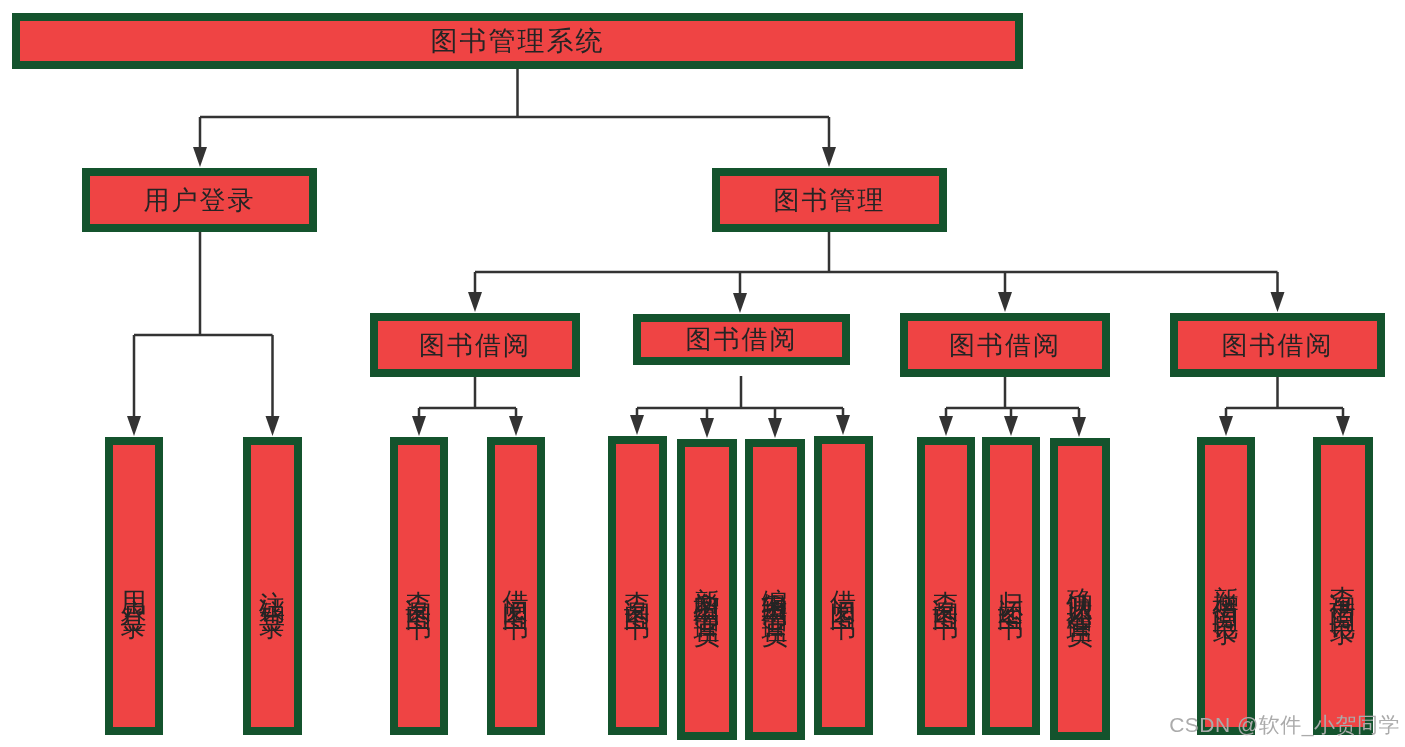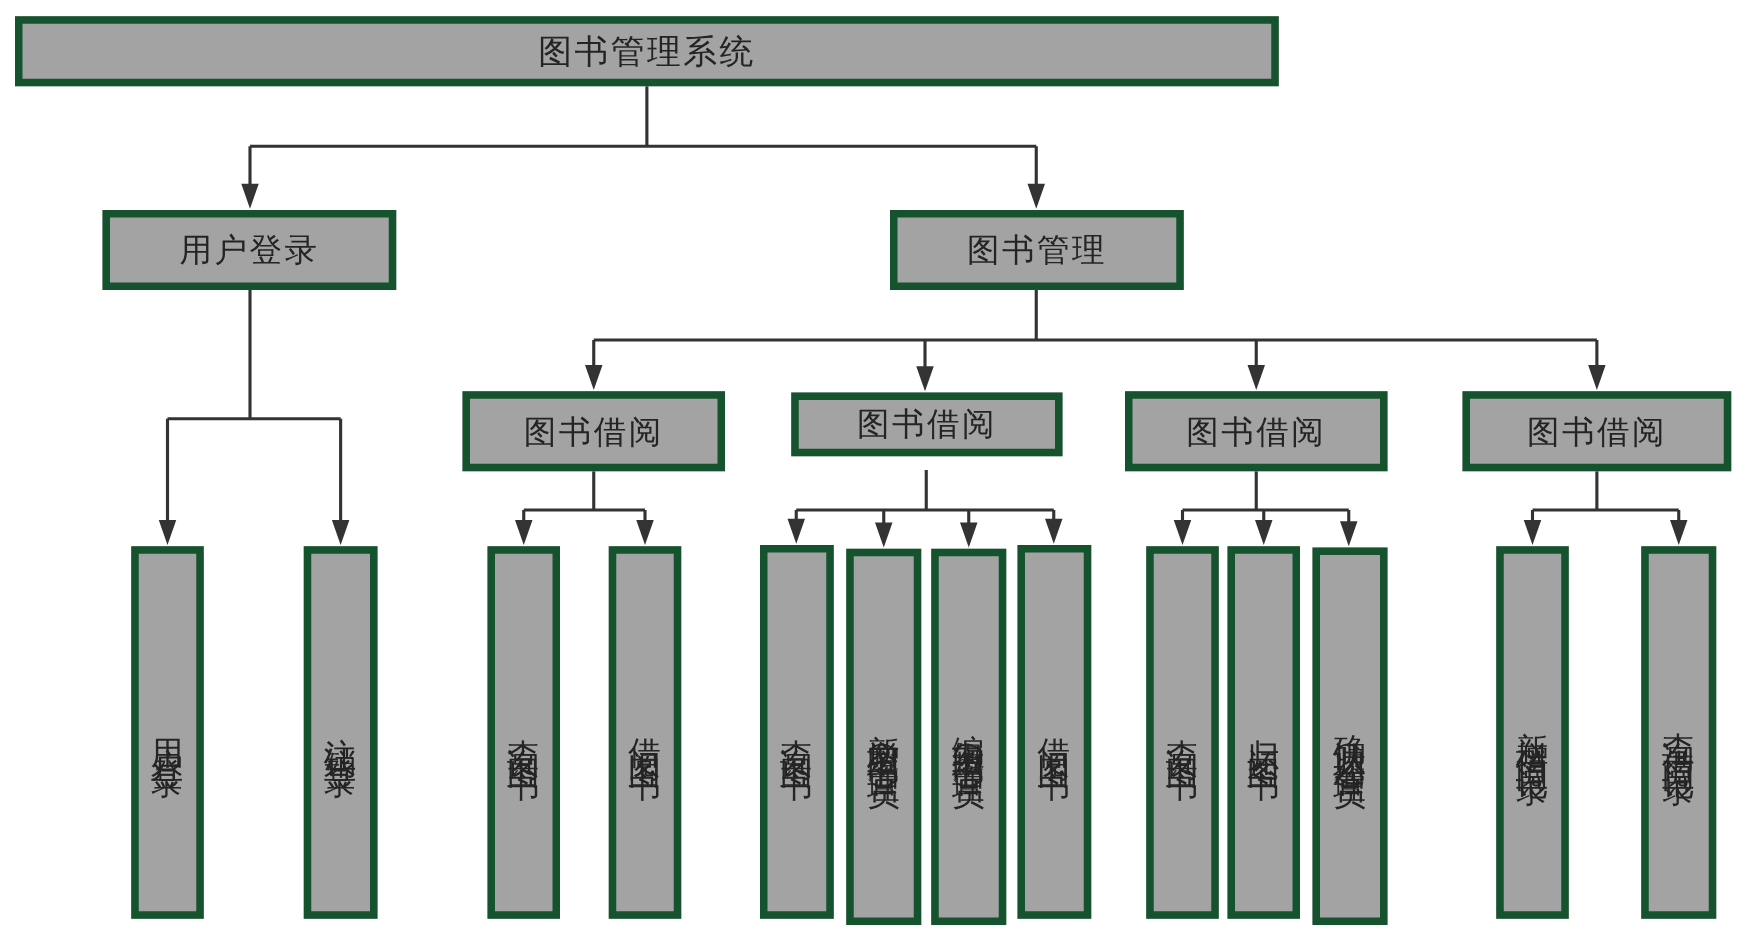--- a/index.html
+++ b/index.html
@@ -4,21 +4,21 @@
 <style>
   html,body{margin:0;padding:0;background:#ffffff;}
   .stage{
     position:relative;width:1405px;height:747px;background:#ffffff;
     font-family:"Liberation Sans","DejaVu Sans",sans-serif;overflow:hidden;
   }
   .connectors{position:absolute;left:0;top:0;width:1405px;height:747px;}
   .connectors path{stroke:#333333;stroke-width:2.5;fill:none;}
   .connectors polygon{fill:#333333;stroke:none;}
   .box{
-    position:absolute;box-sizing:border-box;border:6px solid #14532d;background:#a3a3a3;
+    position:absolute;box-sizing:border-box;border:8px solid #14532d;background:#ef4444;
     display:flex;align-items:center;justify-content:center;color:#242424;
   }
   .box.h span{font-size:26px;letter-spacing:2px;white-space:nowrap;}
   .box.root span{font-size:27px;}
   .box.v span{
     writing-mode:vertical-rl;text-orientation:mixed;
     font-size:26px;line-height:1;letter-spacing:8px;
   }
   .box.v.ls-mid span{letter-spacing:7px;}
   .box.v.ls-long span{letter-spacing:5px;}
@@ -123,14 +123,15 @@
     <span>确认归还（管理员）</span>
   </div>
 
   <div class="box v ls-mid" style="left:1197px;top:437px;width:58px;height:298px;">
     <span>新增借阅记录</span>
   </div>
   <div class="box v ls-mid" style="left:1313px;top:437px;width:60px;height:298px;">
     <span>查询借阅记录</span>
   </div>
 
+  <div class="watermark">CSDN @软件_小贺同学</div>
 
 </div>
 
 </body></html>

